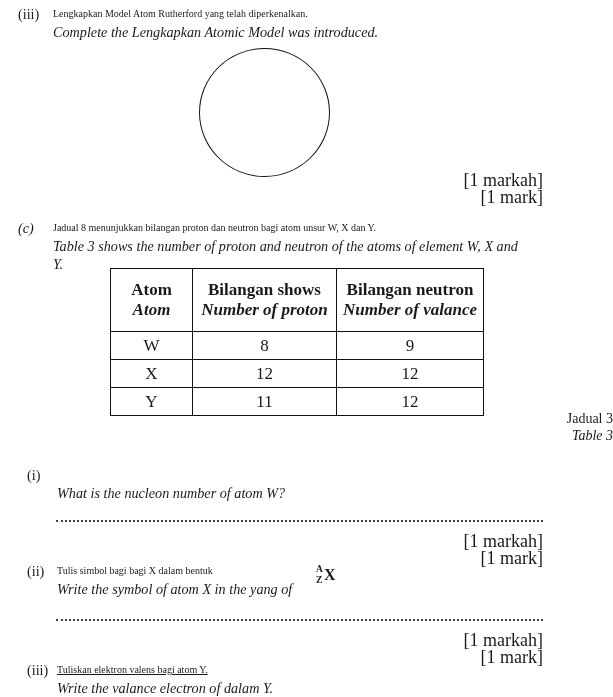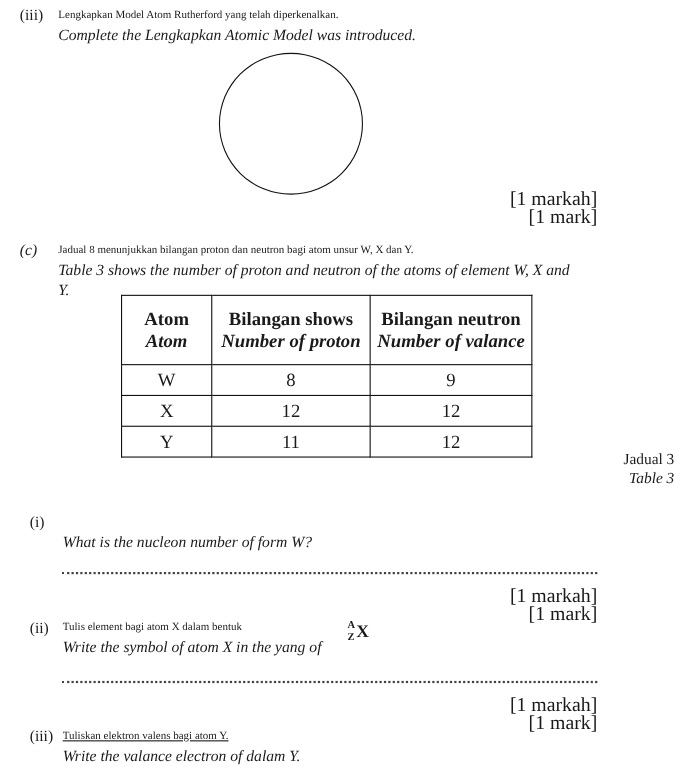--- a/index.html
+++ b/index.html
@@ -172,33 +172,33 @@
   </table>
 
   <div class="table-caption" style="left:0px; top:410px;">
     <span>Jadual 3</span>
   </div>
   <div class="table-caption" style="left:0px; top:427px;">
     <span class="cap-en">Table 3</span>
   </div>
 
   <div class="abs lbl" style="left:27px; top:466px;">(i)</div>
-  <div class="abs en" style="left:57px; top:484px;">What is the nucleon number of form  W?</div>
+  <div class="abs en" style="left:57px; top:484px;">What is the nucleon number of atom  W?</div>
 
   <div class="dotline" style="left:56px; top:518px; width:487px;"></div>
 
   <div class="marks" style="left:343px; top:533px; width:200px;">
     <span>[1 markah]</span>
   </div>
   <div class="marks" style="left:343px; top:550px; width:200px;">
     <span>[1 mark]</span>
   </div>
 
   <div class="abs lbl" style="left:27px; top:562px;">(ii)</div>
-  <div class="abs ml" style="left:57px; top:562px;">Tulis element bagi atom X dalam bentuk</div>
+  <div class="abs ml" style="left:57px; top:562px;">Tulis simbol bagi bagi X dalam bentuk</div>
   <div class="abs en" style="left:57px; top:580px;">Write the symbol of atom X in the yang of</div>
 
   <div class="isotope" style="left:316px; top:564px;">
     <span class="az">
       <span class="a">A</span>
       <span class="z">Z</span>
     </span><span class="sym">X</span>
   </div>
 
   <div class="dotline" style="left:56px; top:617px; width:487px;"></div>

